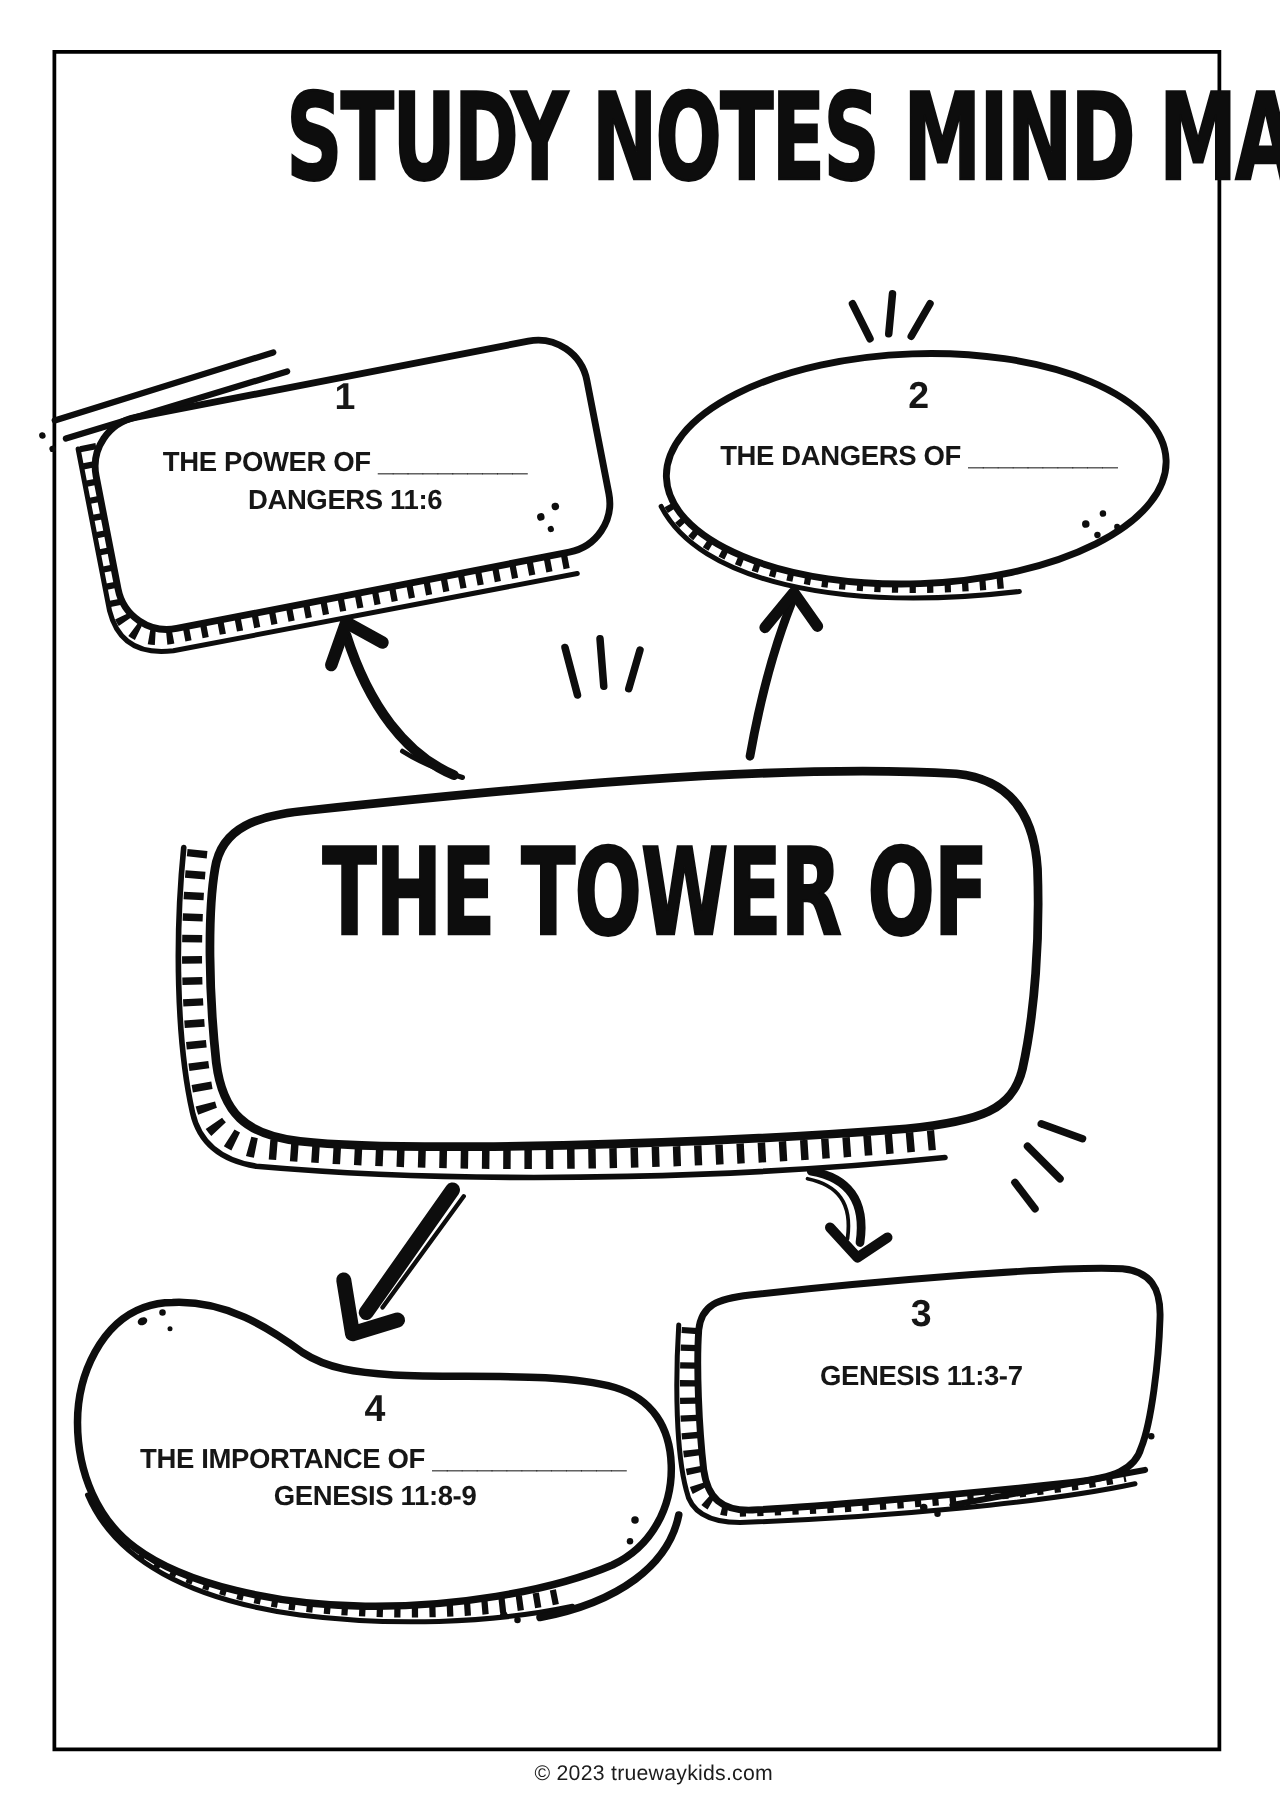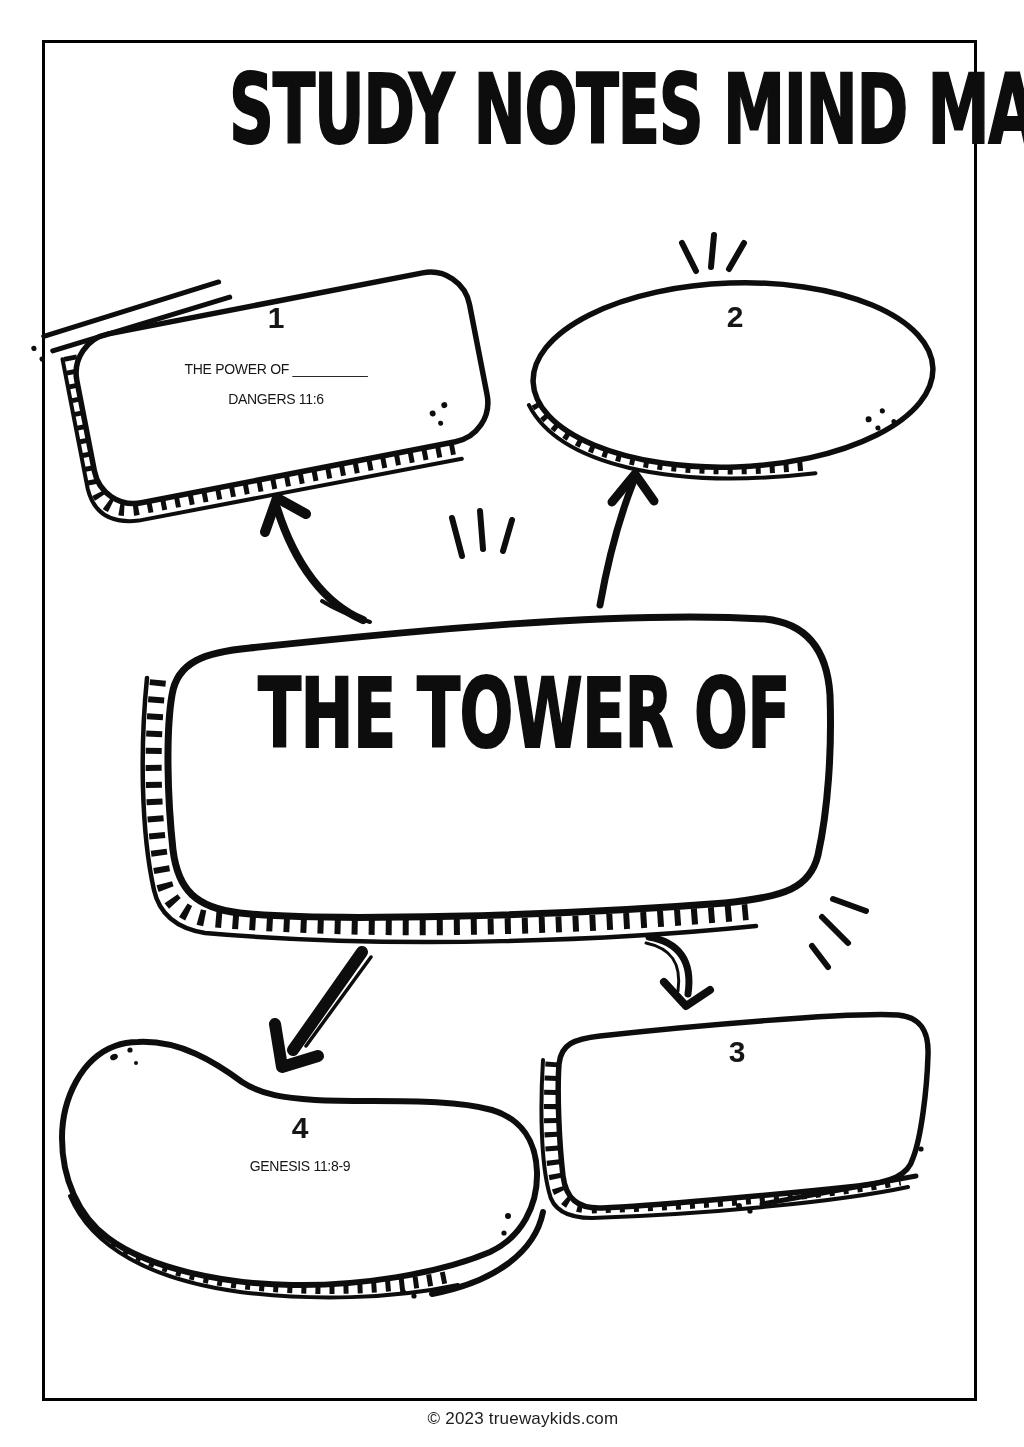--- a/index.html
+++ b/index.html
@@ -18,21 +18,21 @@
   }
   .title{top:62px;font-size:96px;line-height:96px;letter-spacing:-2px;}
   .title .squeeze{display:inline-block;transform:scaleX(0.65);transform-origin:center;}
   .ct-line{font-size:96px;line-height:96px;letter-spacing:-1px;}
   .ct-line .squeeze{display:inline-block;transform:scaleX(0.66);transform-origin:center;}
   .ct1{top:666px;margin-left:12px;}
   .ct2{top:775px;}
   svg.canvas{position:absolute;left:0;top:0;}
   .node{position:absolute;text-align:center;color:#161616;}
   .node .num{font-size:30px;line-height:34px;font-weight:bold;margin:0 0 var(--nm,17px) 0;}
-  .node .line{font-size:14px;line-height:27px;font-weight:normal;white-space:nowrap;letter-spacing:-0.3px;}
+  .node .line{font-size:22px;line-height:27px;font-weight:bold;white-space:nowrap;letter-spacing:-0.3px;}
   .node .heading{margin-bottom:3px;}
   .footer{
     position:absolute;left:11px;top:1406px;width:1024px;text-align:center;
     font-size:17px;line-height:26px;color:#1c1c1c;letter-spacing:0.2px;
   }
 </style>
 </head>
 <body>
 
 <div class="page">
@@ -146,26 +146,29 @@
   <div class="big-head ct-line ct1"><span class="squeeze">THE TOWER OF</span></div>
 
   <div class="node" style="left:90px;top:301px;width:372px;--nm:21px;">
     <div class="num">1</div>
     <div class="line heading">THE POWER OF __________</div>
     <div class="line">DANGERS 11:6</div>
   </div>
 
   <div class="node" style="left:551px;top:300px;width:368px;--nm:17px;">
     <div class="num">2</div>
+    <div class="line heading">THE DANGERS OF __________</div>
   </div>
 
   <div class="node" style="left:553px;top:1035px;width:368px;--nm:18px;">
     <div class="num">3</div>
+    <div class="line">GENESIS 11:3-7</div>
   </div>
 
   <div class="node" style="left:112px;top:1111px;width:376px;--nm:8px;">
     <div class="num">4</div>
+    <div class="line heading">THE IMPORTANCE OF _____________</div>
     <div class="line">GENESIS 11:8-9</div>
   </div>
 
   <div class="footer">© 2023 truewaykids.com</div>
 
 </div>
 
 </body></html>

